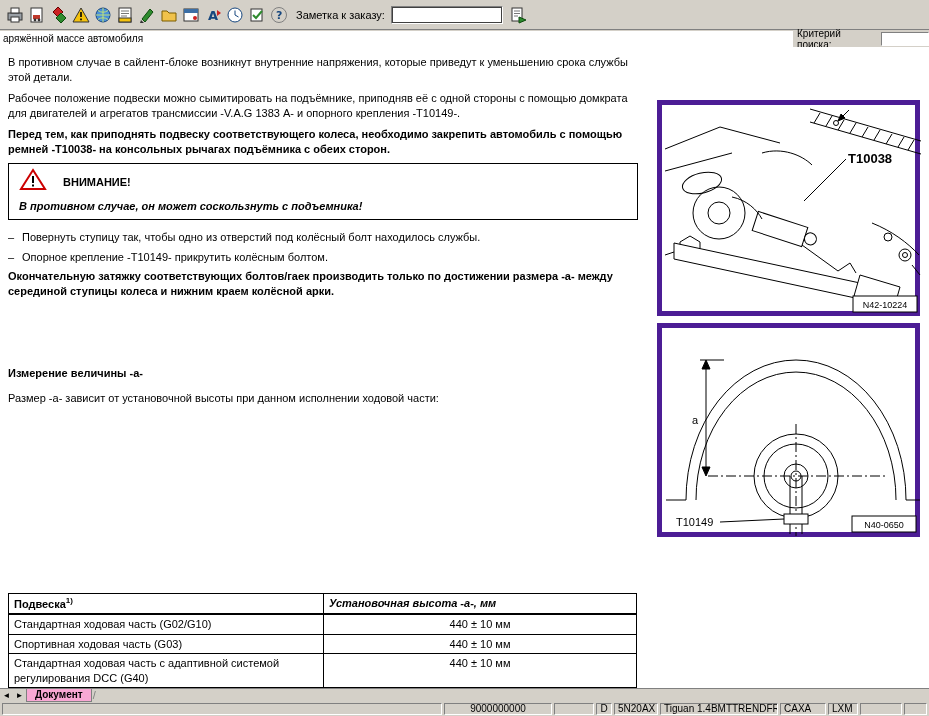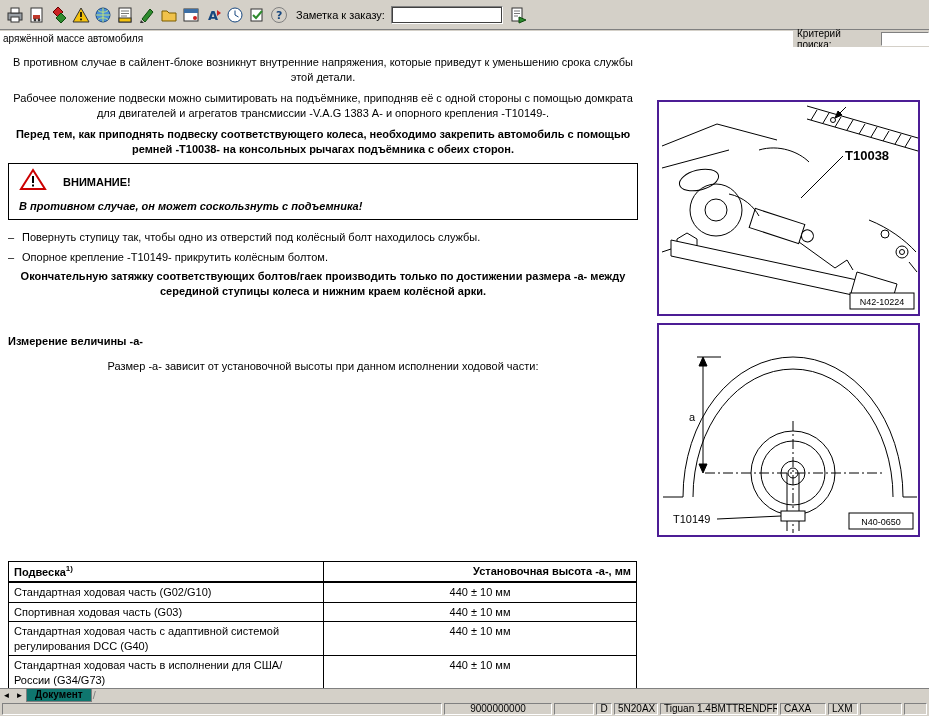--- a/index.html
+++ b/index.html
@@ -40,60 +40,60 @@
   .search-input {
     width:48px; height:14px; font-size:10px; padding:0 2px;
     background:#fff; border:1px solid; border-color:#808080 #fff #fff #808080;
   }
   
   .content {
     position:absolute; top:47px; left:0; right:0; bottom:28px;
     background:#fff; overflow:hidden;
   }
   .doc { position:absolute; left:8px; top:8px; width:630px; font-size:11px; line-height:1.32; }
-  .doc p { margin-bottom:7px;text-align:center; }
+  .doc p { margin-bottom:7px; }
   .doc p.b { font-weight:bold; }
   .warn {
     border:1px solid #000; margin:6px 0 10px 0; padding:4px 10px 6px 10px;
   }
   .warn-top { display:flex; align-items:center; gap:16px; }
   .warn-title { font-weight:bold; font-size:11px; }
   .warn-text { font-weight:bold; font-style:italic; font-size:11px; margin-top:3px; }
   .bullet { display:flex; margin-bottom:5px; }
   .bullet .dash { width:14px; flex:none; }
-  .sect-head { font-weight:bold; margin-top:36px; margin-bottom:10px; }
+  .sect-head { font-weight:bold; margin-top:68px; margin-bottom:10px; }
   
   .fig {
-    position:absolute; width:263px; background:#fff; border:2px solid #4c1d95;
+    position:absolute; width:263px; background:#fff; border:5px solid #4c1d95;
   }
   .fig1 { left:657px; top:53px;  height:216px; }
   .fig2 { left:657px; top:276px; height:214px; }
   .fig svg { display:block; }
   
   table.spec {
     border-collapse:collapse; width:629px; font-size:11px; margin-top:188px;
   }
   table.spec th, table.spec td { border:1px solid #000; padding:2px 5px; vertical-align:top; }
   table.spec th { font-weight:bold; text-align:left; border-bottom:2px solid #000; }
-  table.spec th.c2 { text-align:right; }
+  table.spec th.c2 { text-align:left;font-style:italic; }
   table.spec td.c1 { width:315px; }
   table.spec td.c2 { text-align:center; }
   sup { font-size:8px; }
   
   .tabbar {
     position:absolute; left:0; right:0; bottom:14px; height:14px;
     background:#d4d0c8; border-top:1px solid #808080;
     display:flex; align-items:stretch; font-size:9px;
   }
   .tabnav {
     width:13px; border:none; background:#d4d0c8; font-size:8px; line-height:12px;
     padding:0; cursor:pointer; color:#000;
   }
   .tab {
-    background:#0f766e; border:1px solid #808080; border-top:none;
+    background:#f9a8d4; border:1px solid #808080; border-top:none;
     font-size:10px; font-weight:bold; padding:0 8px 0 8px; line-height:12px;
     display:flex; align-items:center; cursor:pointer;
   }
   .tab-slash { color:#808080; font-size:11px; line-height:12px; padding-left:1px; }
   
   .statusbar {
     position:absolute; left:0; right:0; bottom:0; height:14px;
     background:#d4d0c8; display:flex; gap:2px; padding:1px 2px; font-size:10px;
   }
   .seg {

